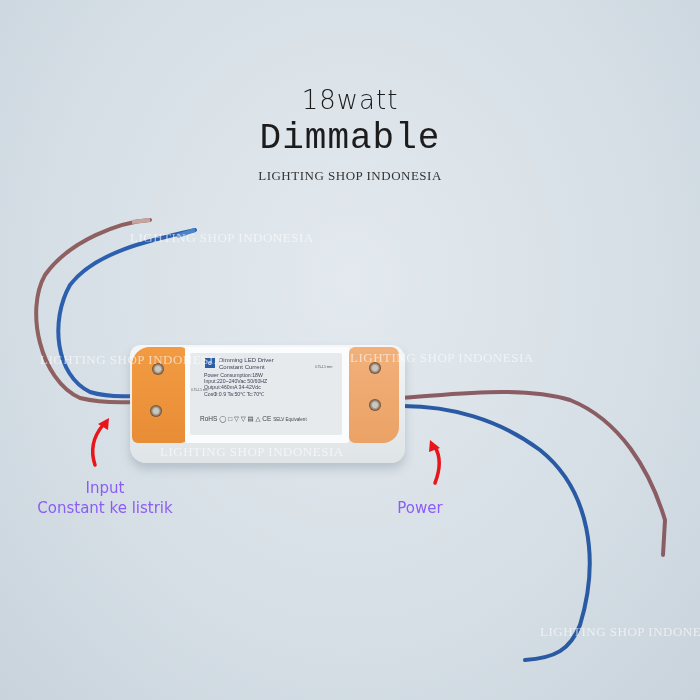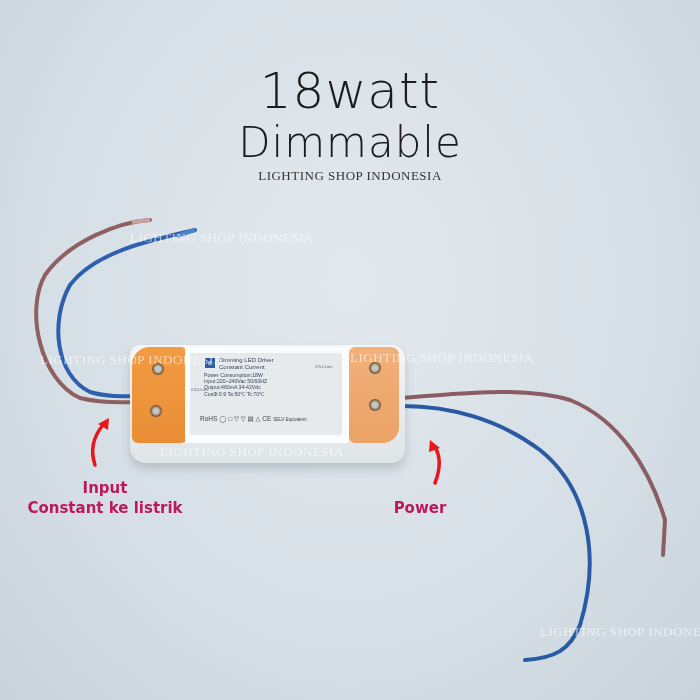--- a/index.html
+++ b/index.html
@@ -7,22 +7,22 @@
       width: 700px; height: 700px; overflow: hidden;
       background: radial-gradient(ellipse at 50% 40%, #e3e9ee 0%, #d6dfe6 60%, #c9d3db 100%);
       position: relative;
       font-family: "DejaVu Sans", sans-serif;
     }
     .title {
       position: absolute; left: 0; width: 700px; text-align: center;
       font-family: "DejaVu Sans", sans-serif; font-weight: 300;
       color: #1c1c1c; letter-spacing: 1px;
     }
-    .t1 { top: 62px; font-size: 50px; }
-    .t2 { top: 118px; font-size: 42px; }
+    .t1 { top: 85px; font-size: 26px; }
+    .t2 { top: 118px; font-size: 36px; font-family: Liberation Mono, monospace; }
     .t3 { top: 168px; font-size: 13px; letter-spacing: 0.5px; font-family: "Liberation Serif", serif; color:#333; }
     .watermark {
       position: absolute; font-family: "Liberation Serif", serif; font-size: 13px;
       color: rgba(255,255,255,0.6); letter-spacing: 0.5px; white-space: nowrap;
     }
     svg.wires { position: absolute; left: 0; top: 0; }
     .driver {
       position: absolute; left: 130px; top: 345px; width: 275px; height: 118px;
       background: linear-gradient(#f4f6f7, #dfe4e7);
       border-radius: 10px 14px 14px 16px;
@@ -50,21 +50,21 @@
     .logo {
       position: absolute; left: 15px; top: 5px; width: 10px; height: 10px;
       background: #2c5ea8; color: #fff; font-size: 7px; line-height: 10px; text-align: center;
     }
     .hdr { position: absolute; left: 29px; top: 4px; font-size: 6px; line-height: 6.5px; }
     .spec { position: absolute; left: 14px; top: 19px; font-size: 5.2px; line-height: 6.2px; white-space: nowrap; }
     .certs { position: absolute; left: 10px; top: 62px; font-size: 6.5px; white-space: nowrap; color:#444; }
     .tiny { position: absolute; font-size: 3px; color:#555; }
     .caption {
       position: absolute; text-align: center; font-family: "DejaVu Sans", sans-serif;
-      font-weight: 700; font-size: 15px; line-height: 20px; color: #be185d;
+      font-weight: 400; font-size: 15px; line-height: 20px; color: #8b5cf6;
     }
   </style>
 </head>
 <body>
 
 <div class="title t1">18watt</div>
 <div class="title t2">Dimmable</div>
 <div class="title t3">LIGHTING SHOP INDONESIA</div>
 
 <svg class="wires" width="700" height="700">

